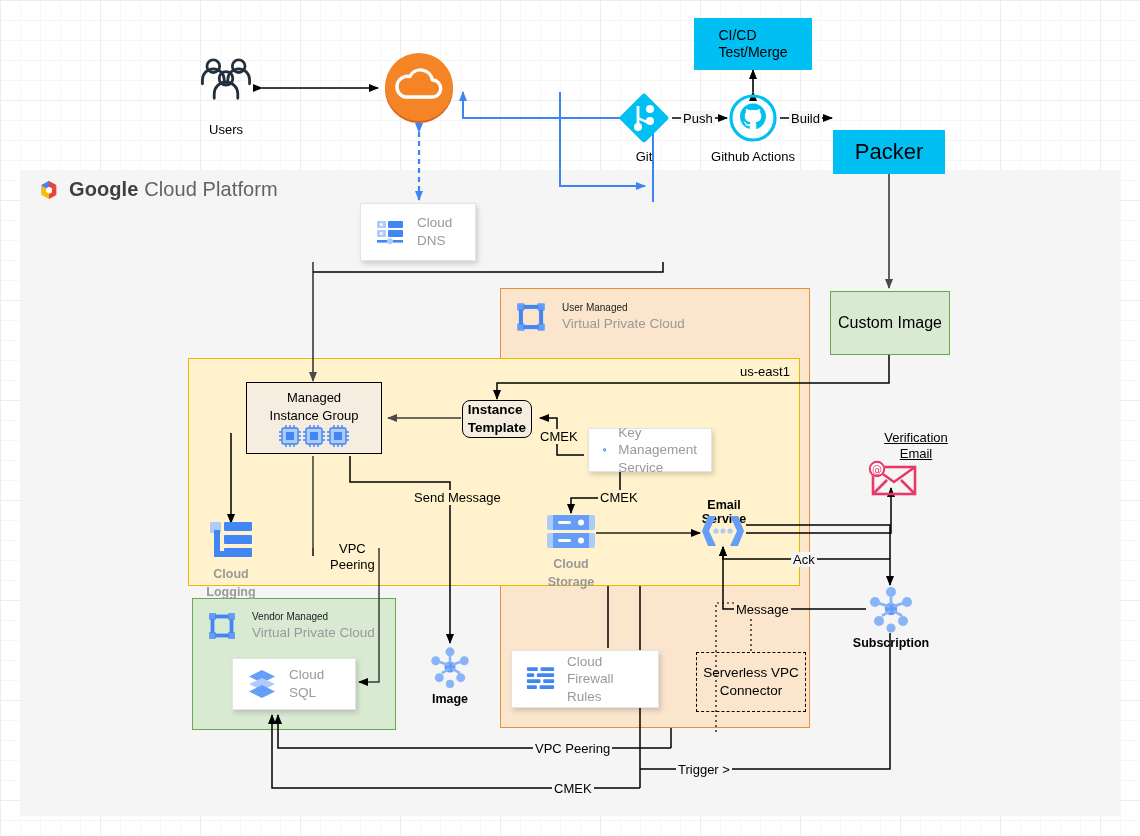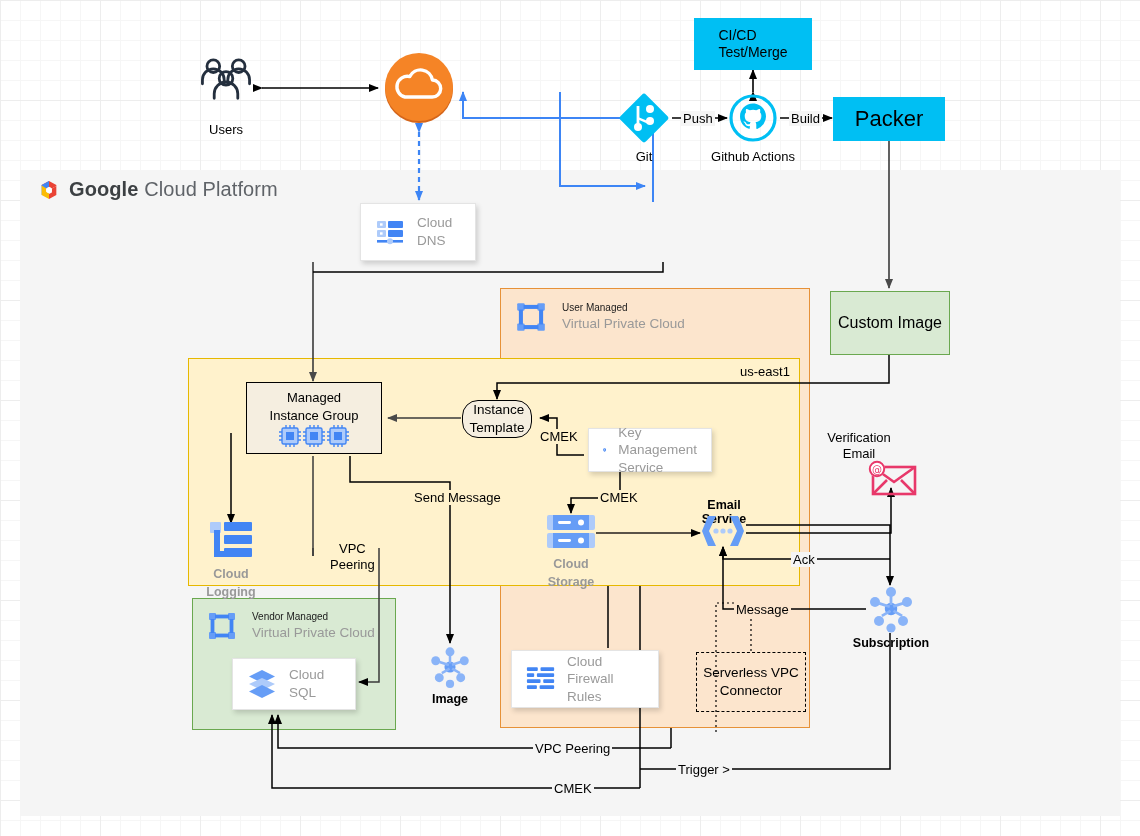--- a/index.html
+++ b/index.html
@@ -29,21 +29,21 @@
     left:20px;top:170px;width:1100px;height:646px;
     background:#f5f5f5;
   }
   #gcp-header{left:38px;top:178px;display:flex;align-items:center;gap:9px;}
   #gcp-header .ttl{font-size:20px;color:#5f6368;letter-spacing:.1px;}
   #gcp-header .ttl b{color:#3c4043;font-weight:bold;}
 
   
   .box{box-sizing:border-box;display:flex;align-items:center;justify-content:center;text-align:left;}
   .cyan{background:#00BFF3;color:#000;font-size:14px;line-height:1.25;}
-  .packer{background:#00BFF3;color:#000;font-size:22px;}
+  .packer{background:#00BFF3;color:#000;font-size:22px;margin-top:33px;}
   .green-box{background:#d9ead3;border:1px solid #6aa84f;color:#000;font-size:16px;}
 
   
   .region{box-sizing:border-box;}
   #vpc-user{left:500px;top:288px;width:310px;height:300px;background:#fce5cd;border:1.5px solid #e69138;}
   #region-useast{left:188px;top:358px;width:612px;height:228px;background:#fff2cc;border:1.5px solid #e6b800;}
   #vpc-user-lower{left:500px;top:586px;width:310px;height:142px;background:#fce5cd;border:1.5px solid #e69138;border-top:none;}
   #vpc-vendor{left:192px;top:598px;width:204px;height:132px;background:#d9ead3;border:1.5px solid #6aa84f;}
   #region-label{left:740px;top:364px;font-size:13px;color:#000;font-weight:normal;}
 
@@ -54,22 +54,22 @@
   
   .card{
     box-sizing:border-box;background:#ffffff;border:0.6px solid #e4e4e4;
     box-shadow:2px 3px 5px rgba(0,0,0,0.16);
     display:flex;align-items:center;gap:12px;padding:0 14px;
   }
   .card .lbl{font-size:13.5px;color:#9a9a9a;line-height:1.3;}
 
   
   .beige{box-sizing:border-box;background:#f5eee0;border:1.4px solid #000;}
-  .plain-box{box-sizing:border-box;background:#f5eee0;border:1.4px solid #000;border-radius:16px;
-    display:flex;align-items:center;justify-content:center;font-size:13.5px;line-height:1.3;text-align:right;color:#000;}
+  .plain-box{box-sizing:border-box;background:#f5eee0;border:1.4px solid #000;border-radius:8px;
+    display:flex;align-items:center;justify-content:center;font-size:13.5px;line-height:1.3;text-align:left;color:#000;font-weight:bold;}
   .dashed-box{box-sizing:border-box;background:transparent;border:1.6px dashed #000;
     display:flex;align-items:center;justify-content:center;font-size:13.5px;line-height:1.35;text-align:center;color:#000;}
 
   
   .iconlabel{display:flex;flex-direction:column;align-items:center;}
   .iconlabel .cap{font-size:12.5px;font-weight:bold;color:#999;line-height:1.2;text-align:center;margin-top:3px;}
   .iconlabel .capdark{font-size:12.5px;font-weight:bold;color:#000;line-height:1.2;text-align:center;margin-top:2px;}
 
   .plainlabel{font-size:13px;color:#000;text-align:center;line-height:1.25;}
 
@@ -309,21 +309,21 @@
       <circle cx="25" cy="25" r="22" fill="none" stroke="#00BFF3" stroke-width="3.2"></circle>
       <path d="M25 10.5c-7.2 0-13 5.8-13 13 0 5.75 3.73 10.62 8.9 12.34.65.12.89-.28.89-.63v-2.2c-3.62.79-4.38-1.74-4.38-1.74-.6-1.5-1.45-1.9-1.45-1.9-1.18-.8.09-.79.09-.79 1.31.09 2 1.34 2 1.34 1.16 1.99 3.05 1.42 3.79 1.08.12-.84.45-1.42.82-1.74-2.89-.33-5.93-1.44-5.93-6.42 0-1.42.51-2.58 1.34-3.49-.13-.33-.58-1.65.13-3.44 0 0 1.09-.35 3.58 1.33a12.4 12.4 0 0 1 6.52 0c2.48-1.68 3.57-1.33 3.57-1.33.71 1.79.26 3.11.13 3.44.84.91 1.34 2.07 1.34 3.49 0 5-3.05 6.09-5.95 6.41.47.4.89 1.2.89 2.42v3.58c0 .35.23.76.9.63A13.01 13.01 0 0 0 38 23.5c0-7.2-5.8-13-13-13z" fill="#00BFF3"></path>
     </svg>
   </div>
   <div class="abs plainlabel" style="left:698px;top:149px;width:110px;">Github Actions</div>
 
   <div class="abs box packer" style="left:833px;top:97px;width:112px;height:44px;">Packer</div>
 
   <div class="abs box green-box" style="left:830px;top:291px;width:120px;height:64px;">Custom Image</div>
 
-  <div class="abs plainlabel" style="left:812px;top:430px;width:94px;">
+  <div class="abs plainlabel" style="left:869px;top:430px;width:94px;text-decoration:underline;">
     <span>Verification</span><br>
     <span>Email</span>
   </div>
   <div class="abs" style="left:866px;top:460px;">
     <svg width="52" height="36" viewBox="0 0 52 36">
       <rect x="7" y="7" width="42" height="27" fill="none" stroke="#E8386A" stroke-width="2.6"></rect>
       <path d="M7 7 L28 22 L49 7" fill="none" stroke="#E8386A" stroke-width="2.6"></path>
       <path d="M7 34 L21 20 M49 34 L35 20" fill="none" stroke="#E8386A" stroke-width="2.6"></path>
       <circle cx="11" cy="9" r="8" fill="#ffffff" stroke="none"></circle>
       <circle cx="11" cy="9" r="7.2" fill="none" stroke="#E8386A" stroke-width="2"></circle>

